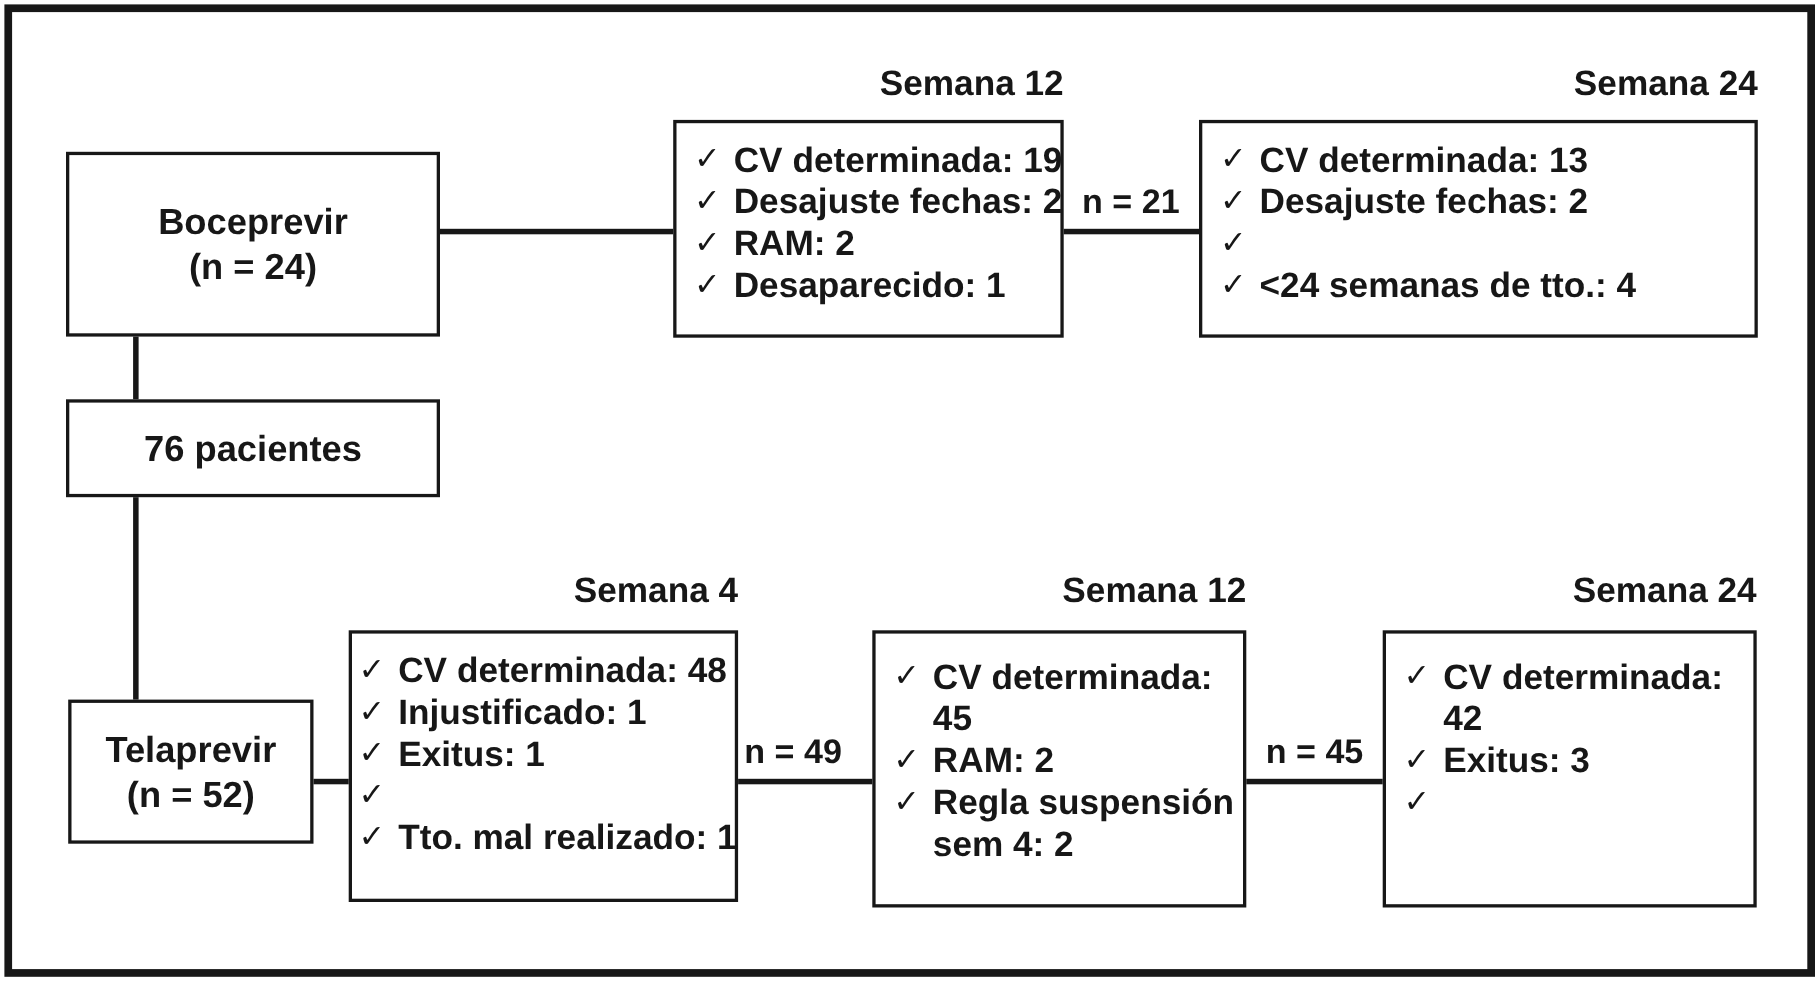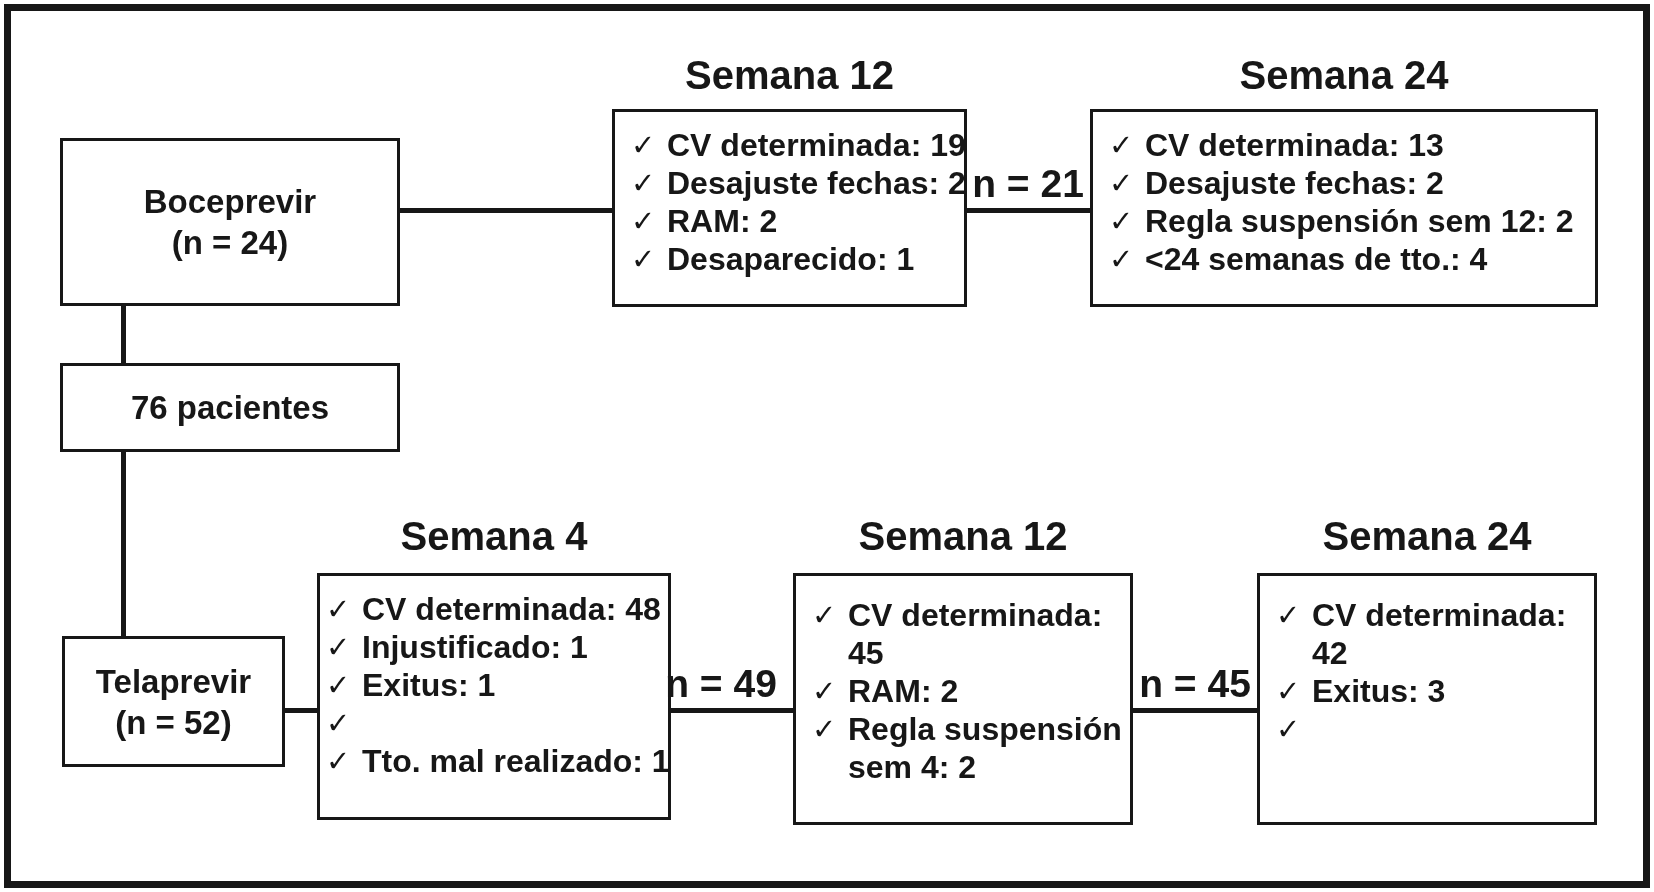--- a/index.html
+++ b/index.html
@@ -11,22 +11,22 @@
   .box{position:absolute;border:3px solid #171717;background:#fff;box-sizing:border-box;}
   .node{display:flex;flex-direction:column;align-items:center;justify-content:center;
         text-align:center;font-size:33px;line-height:41px;}
   .list{padding:14px 4px 0 16px;}
   .list.bottom{padding-top:20px;}
   .list.tight{padding-left:6px;}
   .item{display:flex;align-items:flex-start;font-size:32px;line-height:38px;}
   .check{flex:0 0 36px;font-size:29px;line-height:38px;}
   .text{white-space:nowrap;}
   .wrap .text{white-space:normal;max-width:284px;}
-  .btitle{position:absolute;text-align:center;font-size:40px;line-height:40px;height:40px;}
-  .nlabel{position:absolute;text-align:center;font-size:39px;line-height:40px;height:40px;}
+  .btitle{position:absolute;text-align:right;font-size:32px;line-height:40px;height:40px;}
+  .nlabel{position:absolute;text-align:center;font-size:31px;line-height:40px;height:40px;}
   .line{position:absolute;background:#171717;}
 </style>
 </head>
 <body>
 
 <div class="canvas">
   <div class="frame"></div>
 
   <div class="line" style="left:400px;top:208px;width:214px;height:5px;"></div>
   <div class="line" style="left:965px;top:208px;width:127px;height:5px;"></div>
@@ -77,21 +77,20 @@
     <div class="item">
       <span class="check">✓</span>
       <span class="text">CV determinada: 13</span>
     </div>
     <div class="item">
       <span class="check">✓</span>
       <span class="text">Desajuste fechas: 2</span>
     </div>
     <div class="item">
       <span class="check">✓</span>
-      <span class="text">Regla suspensión sem 12: 2</span>
     </div>
     <div class="item">
       <span class="check">✓</span>
       <span class="text">&lt;24 semanas de tto.: 4</span>
     </div>
   </div>
 
   <div class="btitle" style="left:317px;top:516px;width:354px;">Semana 4</div>
   <div class="box list tight" style="left:317px;top:573px;width:354px;height:247px;">
     <div class="item">

